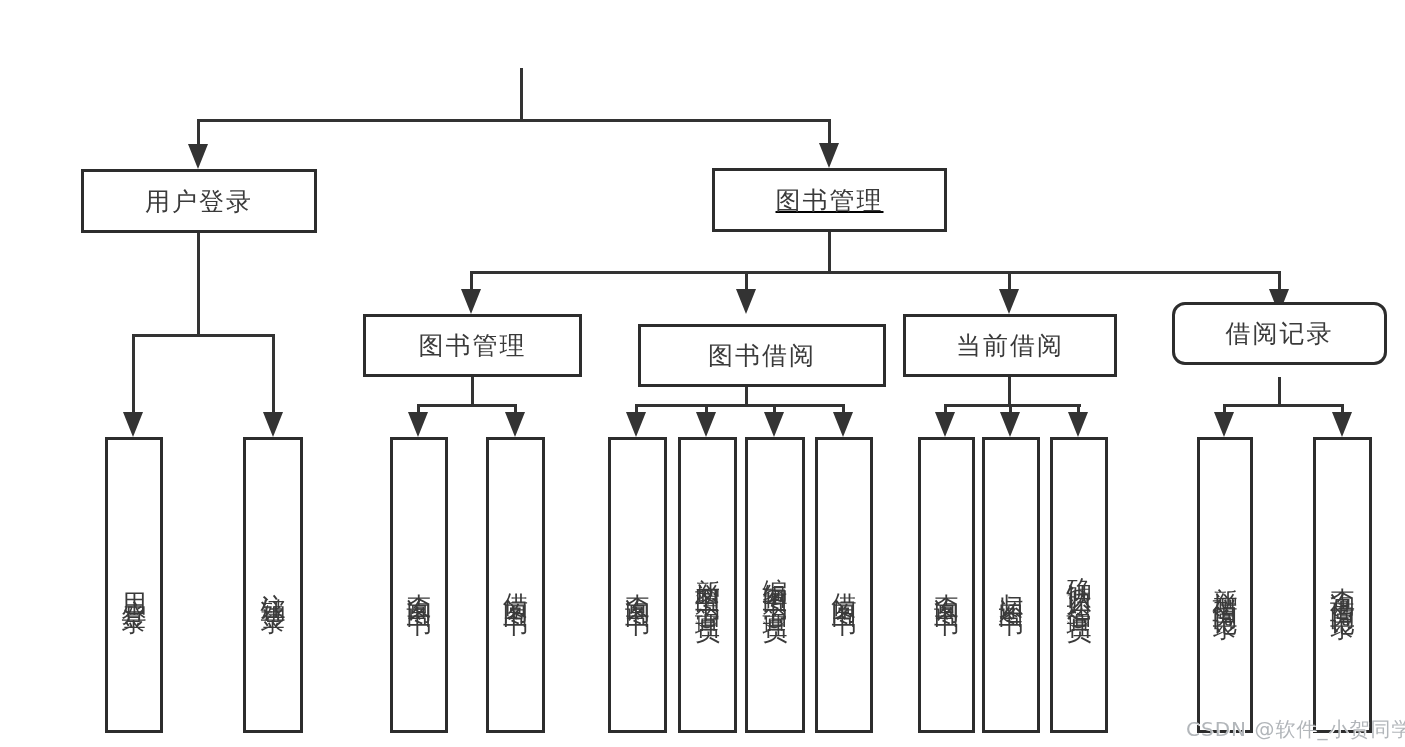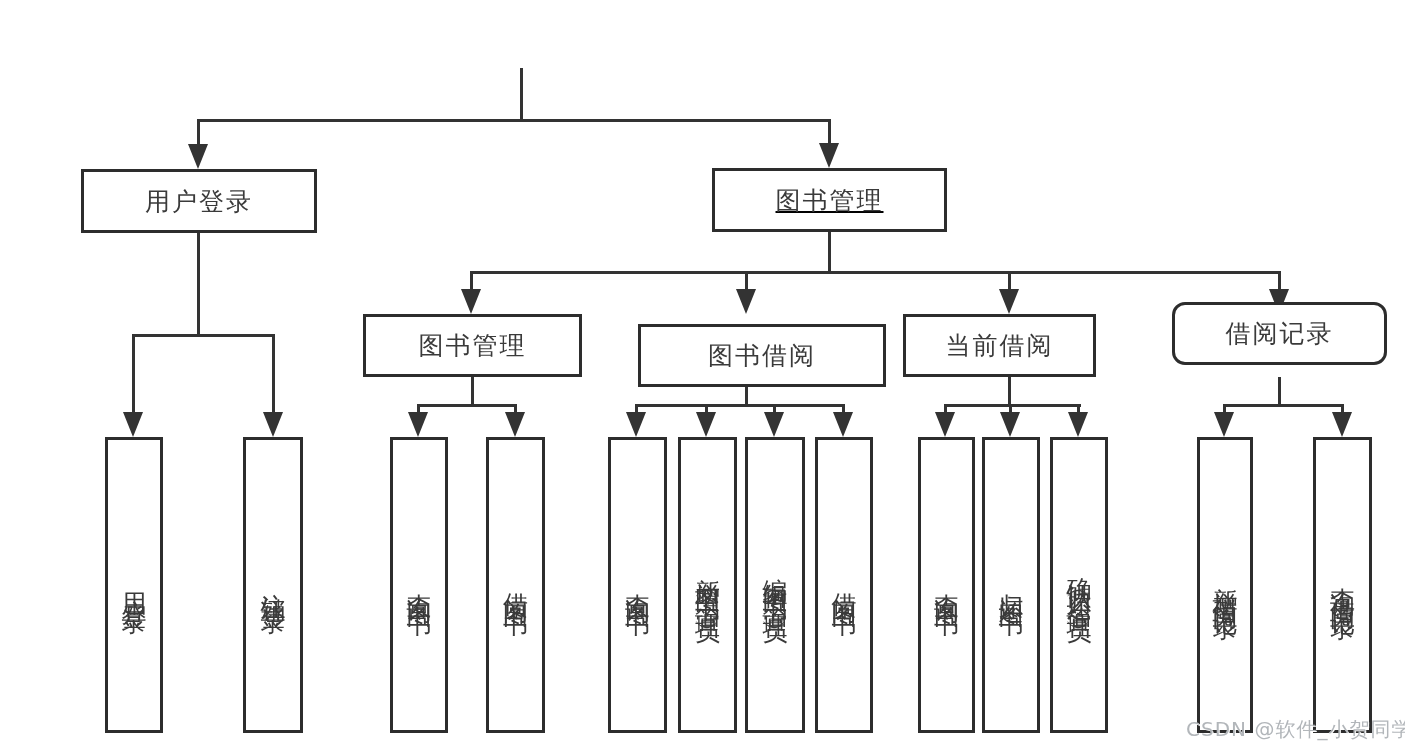--- a/index.html
+++ b/index.html
@@ -43,21 +43,21 @@
   <div class="box" style="left:712px;top:168px;width:235px;height:64px;text-decoration:underline;">
     <span class="lbl">图书管理</span>
   </div>
 
   <div class="box" style="left:363px;top:314px;width:219px;height:63px;">
     <span class="lbl">图书管理</span>
   </div>
   <div class="box" style="left:638px;top:324px;width:248px;height:63px;">
     <span class="lbl">图书借阅</span>
   </div>
-  <div class="box" style="left:903px;top:314px;width:193px;height:63px;">
+  <div class="box" style="left:903px;top:314px;width:214px;height:63px;">
     <span class="lbl">当前借阅</span>
   </div>
   <div class="box" style="left:1172px;top:302px;width:215px;height:63px;border-radius:13px;">
     <span class="lbl">借阅记录</span>
   </div>
 
   <div class="box leaf" style="left:105px;top:437px;width:58px;height:296px;">
     <span class="lbl">用户登录</span>
   </div>
   <div class="box leaf" style="left:243px;top:437px;width:60px;height:296px;">

